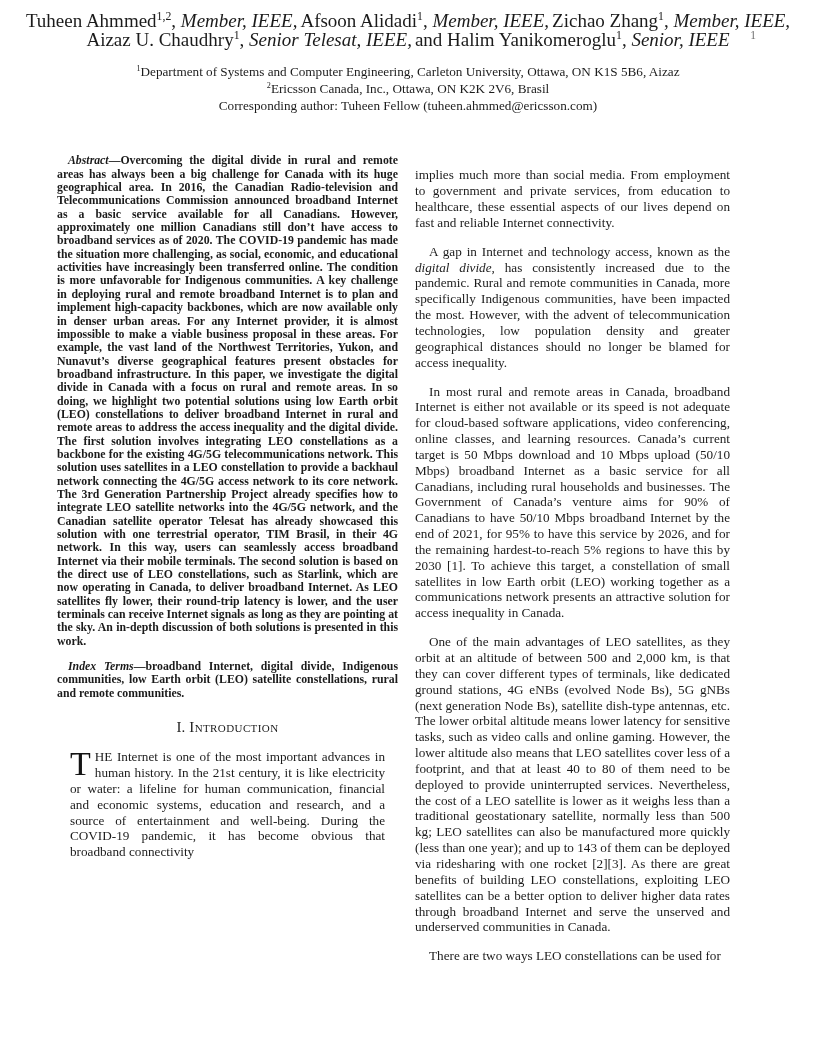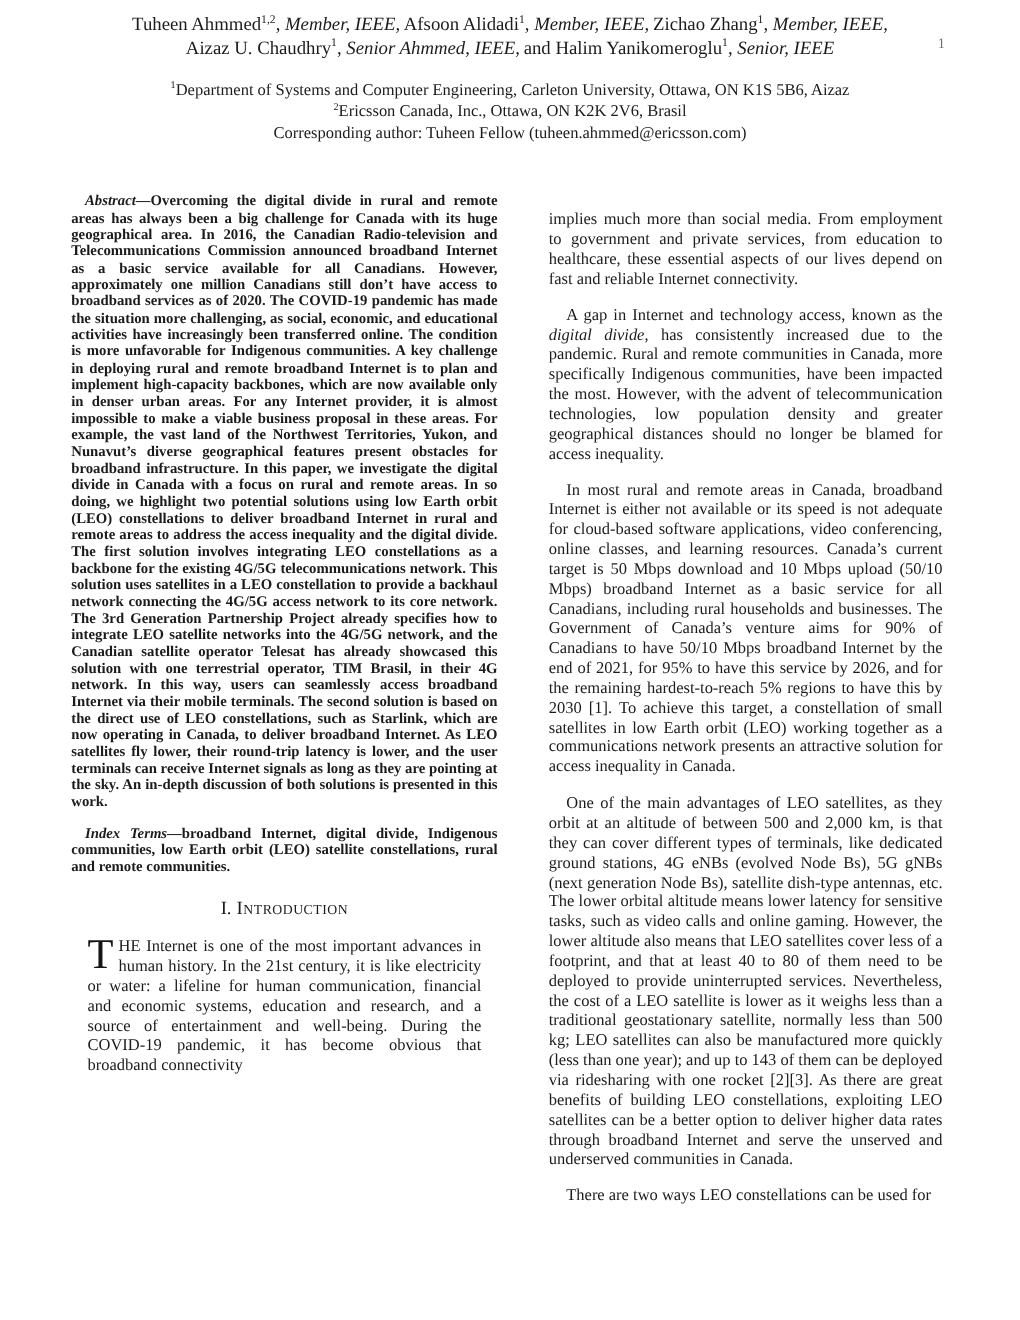--- a/index.html
+++ b/index.html
@@ -21,39 +21,39 @@
     margin: 62px 70px 0 70px;
     text-align: center;
     font-size: 31px;
     line-height: 39px;
     font-weight: 400;
     color: #161616;
   }
   .authors {
     margin-top: 11px;
     text-align: center;
-    font-size: 15px;
+    font-size: 19px;
     line-height: 19px;
   }
   .author { margin-right: 3px; }
   .author:last-child { margin-right: 0; }
   sup {
     font-size: 0.62em;
     vertical-align: super;
     line-height: 0;
   }
   .affiliations {
     margin-top: 15px;
     text-align: center;
     font-size: 13.2px;
     line-height: 16.8px;
   }
   .columns {
     display: flex;
-    gap: 28px;
+    gap: 4px;
     padding: 0 57px;
     margin-top: 40px;
     text-align: justify;
   }
   .col { width: 341px; min-width: 341px; }
   .abstract-block { font-weight: 700; }
   .abstract-block p {
     margin: 0;
     font-size: 11.8px;
     line-height: 13.35px;
@@ -89,21 +89,21 @@
 </head>
 <body>
 
 <div class="page">
 
   <div class="page-number">1</div>
 
 
   <div class="authors">
     <div class="author-line"><span class="author"><span>Tuheen Ahmmed</span><sup>1,2</sup><span>, </span><span class="italic">Member, IEEE,</span></span><span class="author"><span>Afsoon Alidadi</span><sup>1</sup><span>, </span><span class="italic">Member, IEEE,</span></span><span class="author"><span>Zichao Zhang</span><sup>1</sup><span>, </span><span class="italic">Member, IEEE,</span></span></div>
-    <div class="author-line"><span class="author"><span>Aizaz U. Chaudhry</span><sup>1</sup><span>, </span><span class="italic">Senior Ahmmed, IEEE,</span></span><span class="author"><span>and Halim Yanikomeroglu</span><sup>1</sup><span>, </span><span class="italic">Senior, IEEE</span></span></div>
+    <div class="author-line"><span class="author"><span>Aizaz U. Chaudhry</span><sup>1</sup><span>, </span><span class="italic">Senior Telesat, IEEE,</span></span><span class="author"><span>and Halim Yanikomeroglu</span><sup>1</sup><span>, </span><span class="italic">Senior, IEEE</span></span></div>
   </div>
 
   <div class="affiliations">
     <div><sup>1</sup><span>Department of Systems and Computer Engineering, Carleton University, Ottawa, ON K1S 5B6, Aizaz</span></div>
     <div><sup>2</sup><span>Ericsson Canada, Inc., Ottawa, ON K2K 2V6, Brasil</span></div>
     <div>Corresponding author: Tuheen Fellow (tuheen.ahmmed@ericsson.com)</div>
   </div>
 
   <div class="columns">
 

